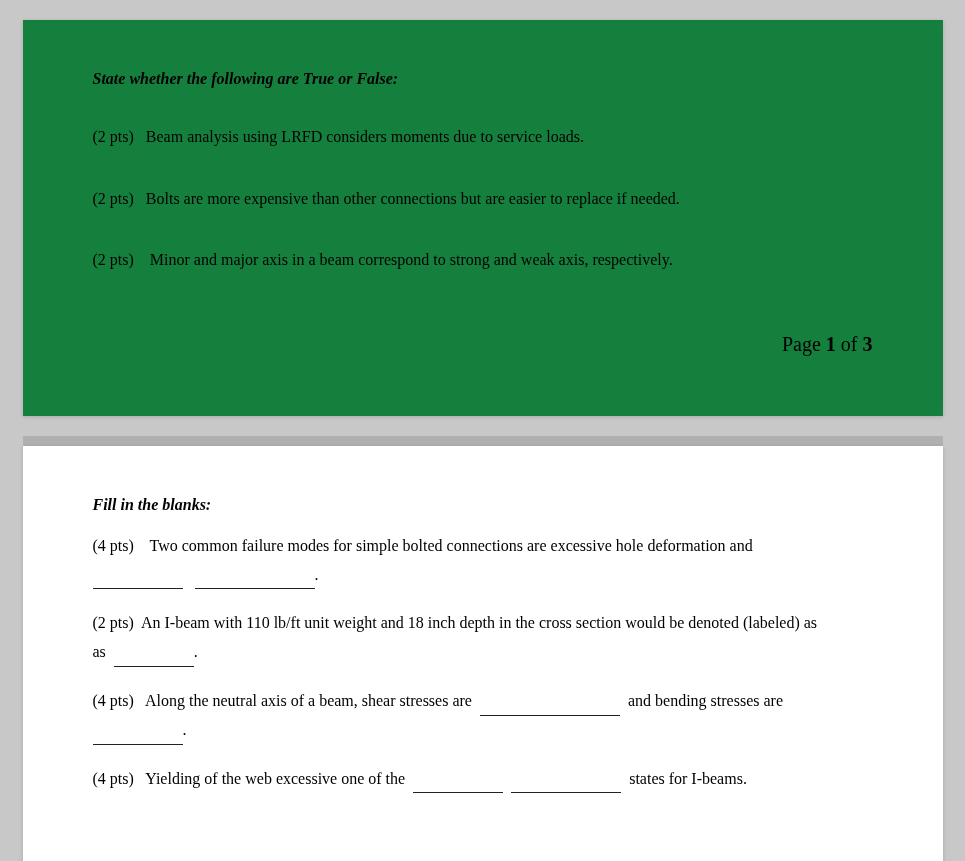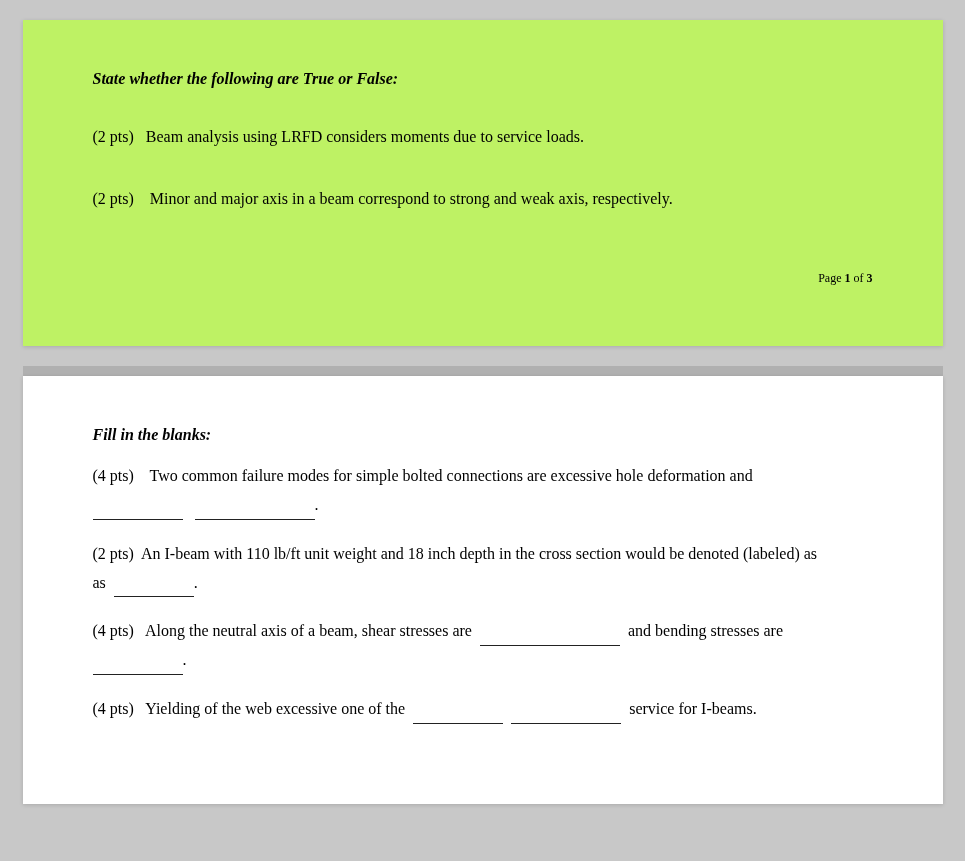--- a/index.html
+++ b/index.html
@@ -10,21 +10,21 @@
     body {
       background: #c8c8c8;
       font-family: "Times New Roman", Times, serif;
       font-size: 16px;
       display: flex;
       flex-direction: column;
       align-items: center;
       padding: 0;
     }
     .page {
-      background: #bef264;
+      background: #15803d;
       width: 920px;
       padding: 50px 70px 60px 70px;
       margin: 20px 0;
       position: relative;
       box-shadow: 0 1px 4px rgba(0,0,0,0.15);
     }
     .section-heading {
       font-weight: bold;
       font-style: italic;
       margin-bottom: 18px;
@@ -35,21 +35,21 @@
       line-height: 1.6;
       font-size: 16px;
       margin-top: 36px;
     }
     .pts {
       font-size: 16px;
     }
     .page-number {
       text-align: right;
       margin-top: 60px;
-      font-size: 12px;
+      font-size: 20px;
     }
     .page-number b {
       font-weight: bold;
     }
     .page-divider {
       width: 920px;
       height: 10px;
       background: #b0b0b0;
       margin: 0;
     }
@@ -77,20 +77,24 @@
 <body>
 
 <div class="page">
   <div class="section-heading">State whether the following are True or False:</div>
 
   <div class="question-item">
     <span class="pts">(2 pts)</span>&nbsp;&nbsp;
     <span>Beam analysis using LRFD considers moments due to service loads.</span>
   </div>
 
+  <div class="question-item">
+    <span class="pts">(2 pts)</span>&nbsp;&nbsp;
+    <span>Bolts are more expensive than other connections but are easier to replace if needed.</span>
+  </div>
 
 
   <div class="question-item">
     <span class="pts">(2 pts)</span>&nbsp;&nbsp;&nbsp;
     <span>Minor and major axis in a beam correspond to strong and weak axis, respectively.</span>
   </div>
 
 
   <div class="page-number">
     <span>Page</span>
@@ -130,15 +134,15 @@
     &nbsp;<span>and bending stresses are</span>
     <br>
     <span class="blank-line" style="min-width:90px;"></span><span>.</span>
   </div>
 
   <div class="fill-question">
     <span>(4 pts)</span>&nbsp;&nbsp;
     <span>Yielding of the web excessive one of the</span>
     &nbsp;<span class="blank-line" style="min-width:90px;"></span>
     &nbsp;<span class="blank-line" style="min-width:110px;"></span>
-    &nbsp;<span>service for I-beams.</span>
+    &nbsp;<span>states for I-beams.</span>
   </div>
 </div>
 
 </body></html>

